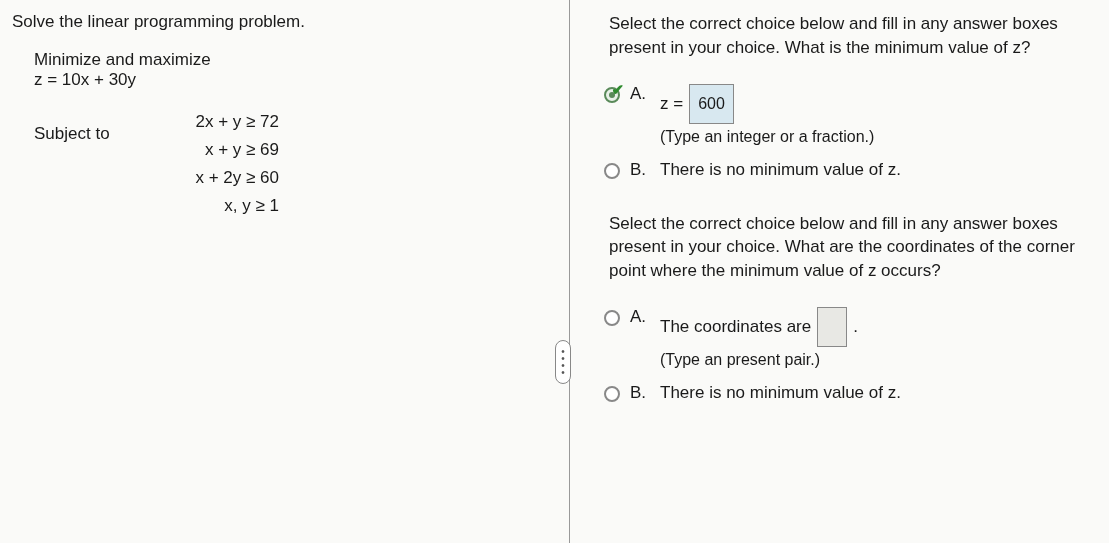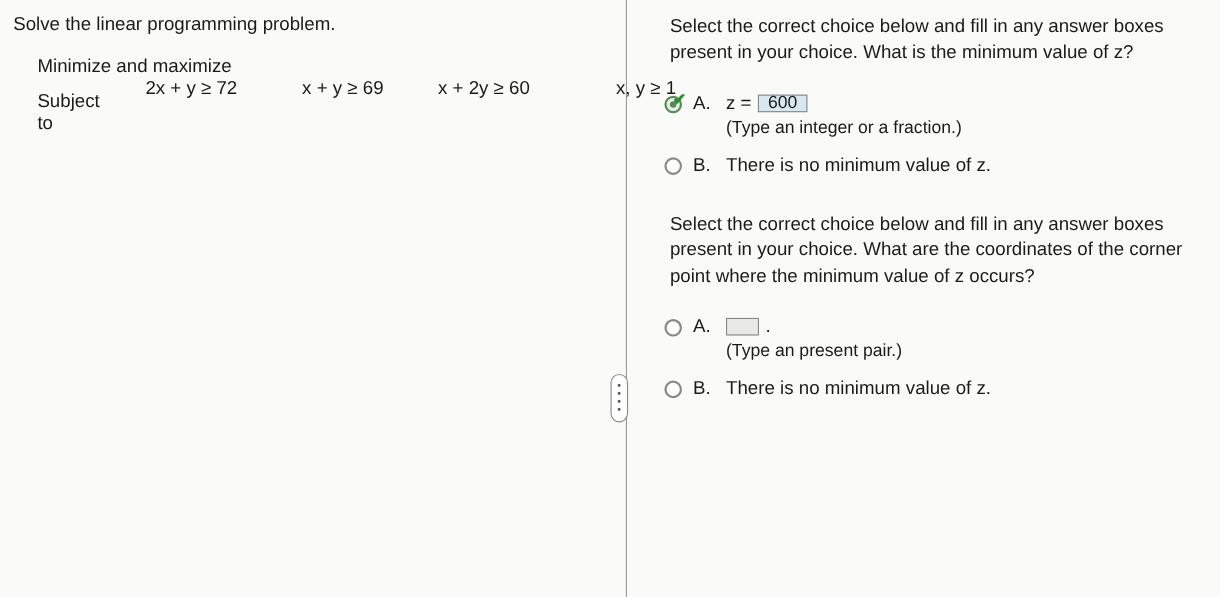--- a/index.html
+++ b/index.html
@@ -37,21 +37,21 @@
     .subject-row {
       margin-left: 22px;
       display: flex;
     }
     .subject-label {
       width: 120px;
       margin-top: 12px;
     }
     .constraints {
       display: flex;
-      flex-direction: row;
+      flex-direction: column;
       gap: 8px;
     }
     .constraint {
       text-align: right;
       width: 125px;
       white-space: nowrap;
     }
     .prompt-text {
       margin-bottom: 24px;
       line-height: 1.4;
@@ -108,21 +108,21 @@
       display: flex;
       align-items: center;
       gap: 6px;
       flex-wrap: wrap;
     }
     .input-box {
       border: 1px solid #888;
       background: #f4f4f0;
       padding: 2px 8px;
       min-width: 42px;
-      height: 16px;
+      height: 40px;
       display: inline-flex;
       align-items: center;
       justify-content: center;
       font-size: 16px;
     }
     .input-box.filled {
       background: #d8e8f0;
     }
     .input-box.empty {
       background: #e8e8e4;
@@ -154,20 +154,21 @@
       gap: 2px;
     }
     .divider-handle span { line-height: 0.5; }
   </style>
 </head>
 <body>
 
 <div class="left-panel">
   <div class="problem-title">Solve the linear programming problem.</div>
   <div class="minimize-line">Minimize and maximize</div>
+  <div class="objective">z = 10x + 30y</div>
   <div class="subject-row">
     <div class="subject-label">Subject to</div>
     <div class="constraints">
       <div class="constraint">2x + y ≥  72</div>
       <div class="constraint">x + y ≥  69</div>
       <div class="constraint">x + 2y ≥  60</div>
       <div class="constraint">x, y ≥  1</div>
     </div>
   </div>
 </div>
@@ -206,20 +207,21 @@
 
   <div class="section-gap"></div>
 
   <div class="prompt-text">Select the correct choice below and fill in any answer boxes present in your choice. What are the coordinates of the corner point where the minimum value of z occurs?</div>
 
   <div class="choice-row">
     <div class="radio"></div>
     <div class="choice-letter">A.</div>
     <div class="choice-body">
       <div class="choice-main">
+        <span>The coordinates are</span>
         <span class="input-box empty"></span>
         <span>.</span>
       </div>
       <div class="hint">(Type an present pair.)</div>
     </div>
   </div>
 
   <div class="choice-row">
     <div class="radio"></div>
     <div class="choice-letter">B.</div>

